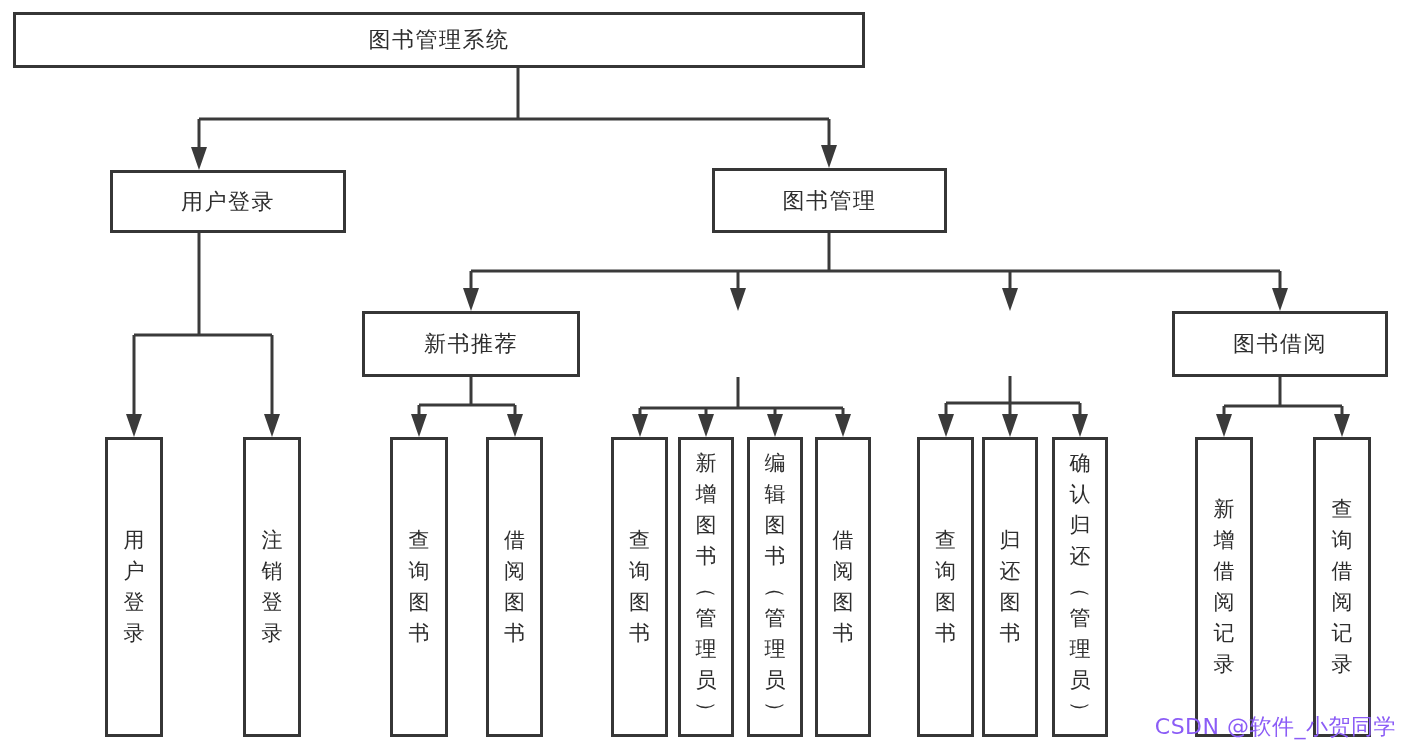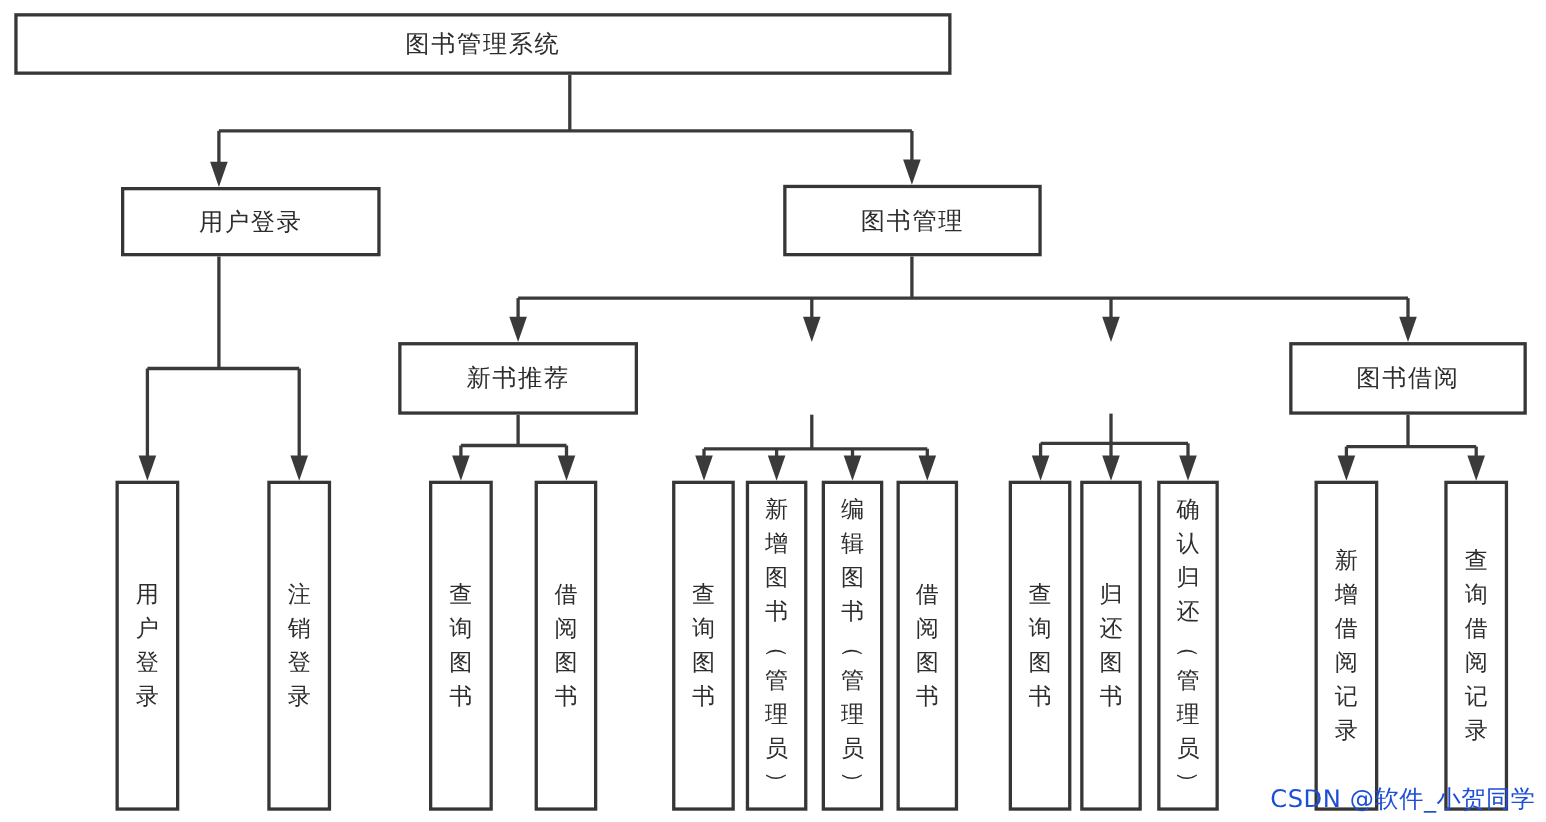--- a/index.html
+++ b/index.html
@@ -12,21 +12,21 @@
     border:3px solid #363636;color:#2d2d2d;
     display:flex;align-items:center;justify-content:center;text-align:center;
   }
   .hlabel{font-size:22px;letter-spacing:1.5px;white-space:nowrap;}
   .vtext{flex-direction:column;}
   .vtext .char{display:block;height:31px;line-height:31px;font-size:21px;}
   .vtext .char.rot{transform:rotate(90deg);}
   #wires{position:absolute;left:0;top:0;pointer-events:none;}
   .watermark{
     position:absolute;right:9px;bottom:5px;z-index:6;
-    font-size:22px;letter-spacing:0.5px;color:#1d4ed8;white-space:nowrap;
+    font-size:22px;letter-spacing:0.5px;color:#8b5cf6;white-space:nowrap;
   }
 </style>
 </head>
 <body>
 
 <div class="stage">
 
   <svg id="wires" width="1405" height="747" viewBox="0 0 1405 747">
       <line x1="518" y1="68" x2="518" y2="119" stroke="#3a3a3a" stroke-width="3"></line>
       <line x1="199" y1="119" x2="829" y2="119" stroke="#3a3a3a" stroke-width="3"></line>

